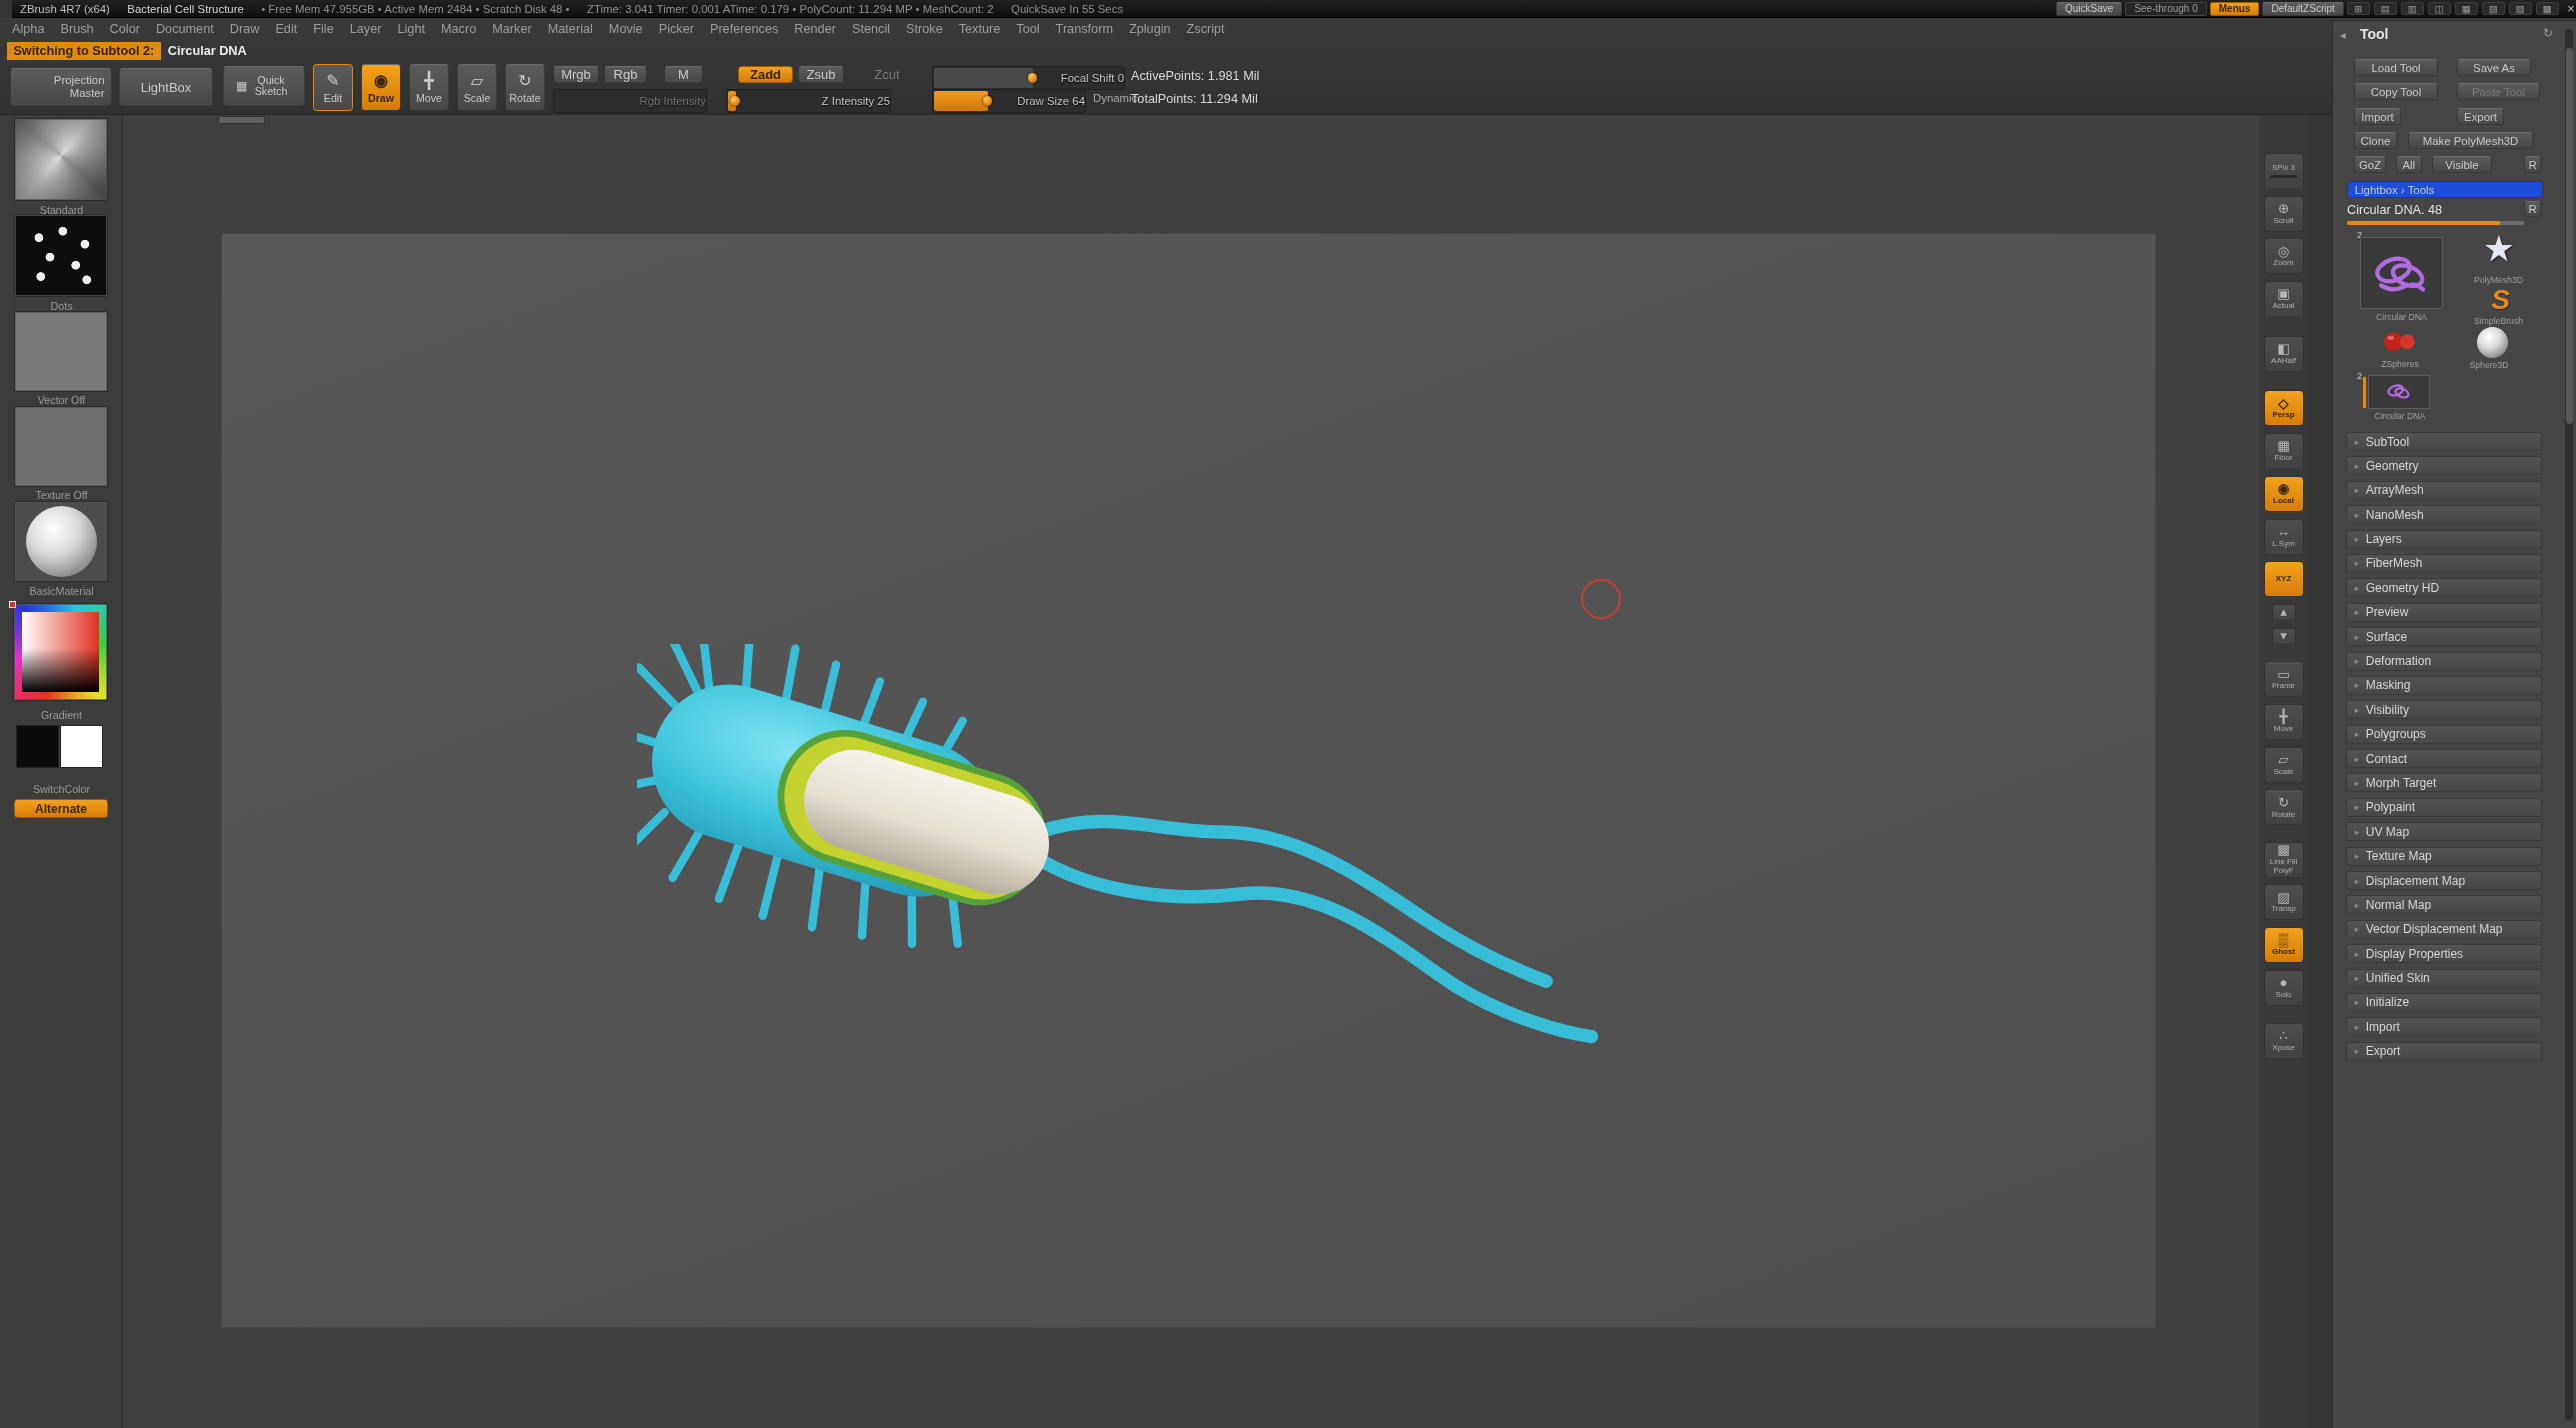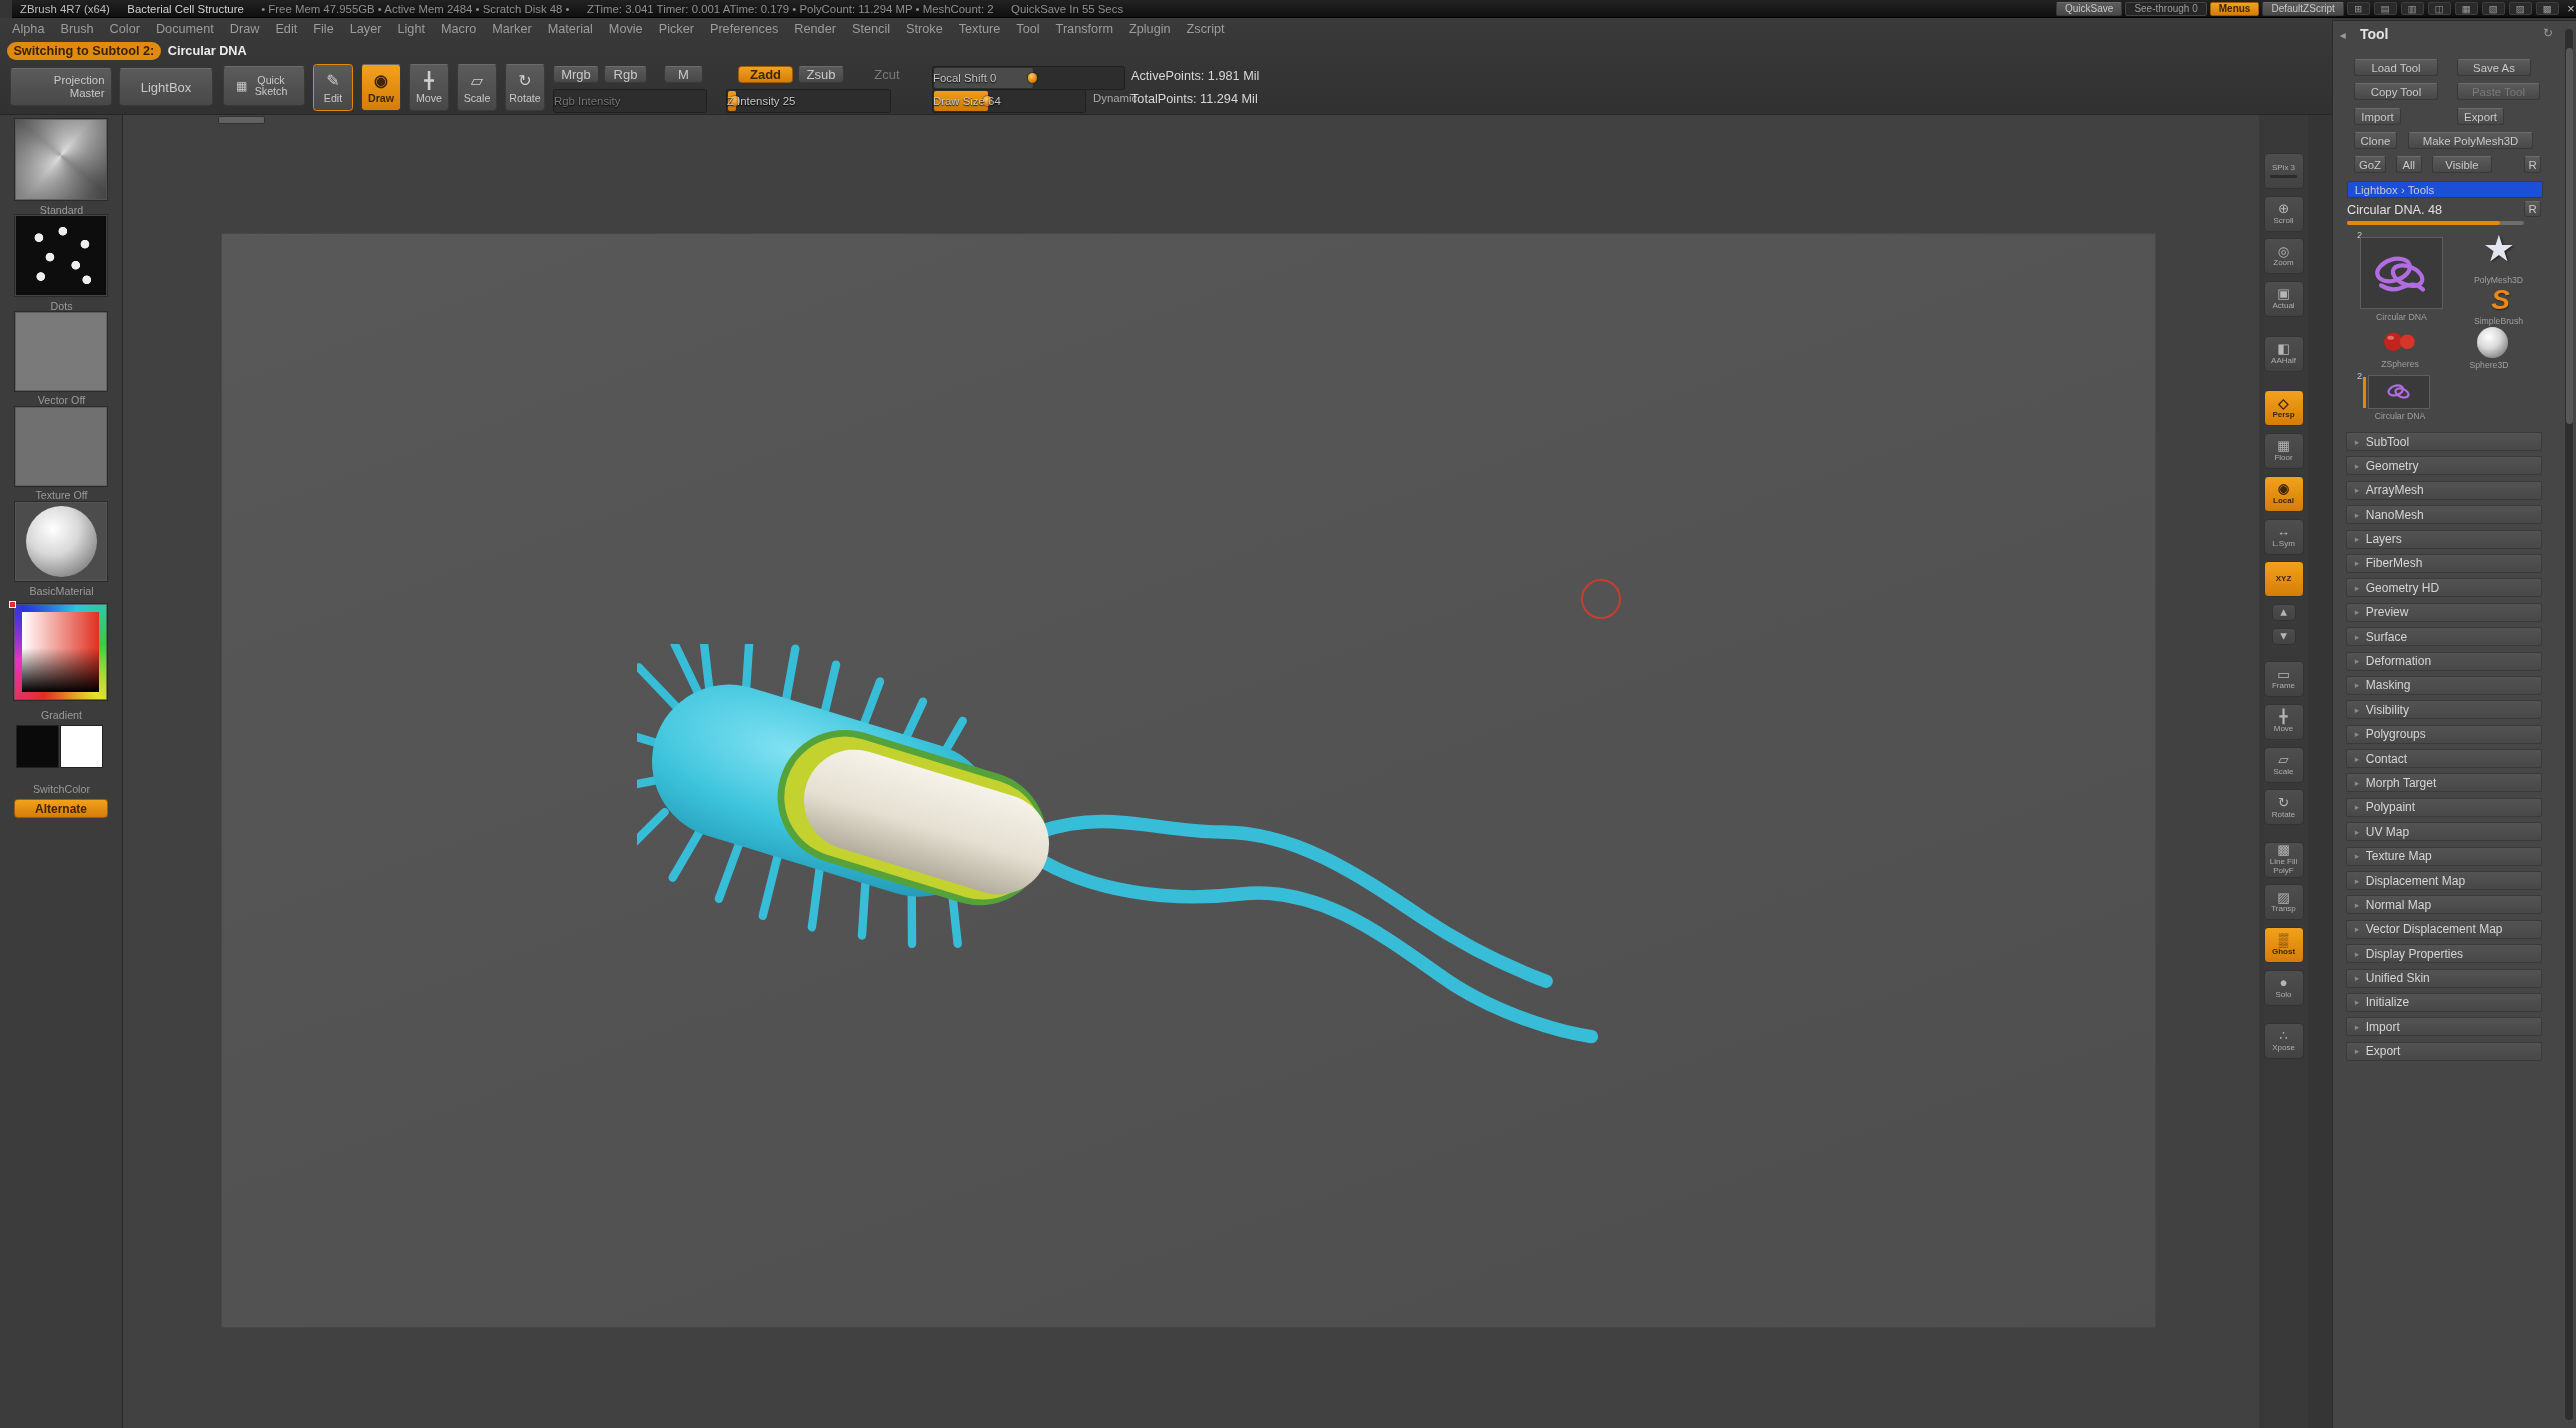--- a/index.html
+++ b/index.html
@@ -17,29 +17,29 @@
 .tb-right{margin-left:auto;display:flex;align-items:center;gap:3px}
 .tb-btn{height:14px;padding:0 8px;font-size:10px;border-radius:2px}
 .tb-icons{display:flex;gap:4px}
 .tb-ico{width:23px;height:13.4px;display:flex;align-items:center;justify-content:center;background:#2a2a2a;border:0.7px solid #3d3d3d;border-radius:2px;font-size:9.4px;color:#9a9a9a}
 .tb-close{font-size:12.7px;color:#c5c5c5;padding:0 5.4px}
 
 .topbar{left:0;top:18px;width:2576px;height:97px;background:linear-gradient(#3a3a3a,#313131);border-bottom:0.7px solid #262626}
 .menubar{position:absolute;left:4px;top:0;height:21.5px;display:flex;align-items:center}
 .menu-item{padding:0 8px;font-size:12.7px;color:#9c9c9c}
 .statusrow{position:absolute;left:6.7px;top:23px;height:20px;display:flex;align-items:center;gap:6.7px;font-size:12.7px}
-.status-chip{background:#e08a10;color:#3a2304;font-weight:bold;padding:2px 6.7px;border-radius:9px}
+.status-chip{background:#e08a10;color:#3a2304;font-weight:bold;padding:2px 6.7px;border-radius:0}
 .status-subject{color:#ececec;font-weight:bold}
 .modes{position:absolute;left:313px;top:46px;display:flex;gap:8px}
 .mode-btn{flex-direction:column;width:40px;height:47px;gap:2px;font-size:10.7px}
 .mode-btn .mode-glyph{font-size:16px;color:#cfcfcf}
 .mode-btn.outlined{border:1.3px solid #e8860c}
 .mode-btn.active{background:linear-gradient(#f2a21c,#d67c08);color:#3f2606;font-weight:bold}
 .mode-btn.active .mode-glyph{color:#3f2606}
-.slider{position:absolute;height:24px;background:#2d2d2d;border:0.7px solid #1f1f1f;border-radius:2.7px;display:flex;align-items:center;justify-content:flex-start;font-size:11.4px;color:#c6c6c6}
+.slider{position:absolute;height:24px;background:#2d2d2d;border:0.7px solid #1f1f1f;border-radius:2.7px;display:flex;align-items:center;justify-content:flex-end;font-size:11.4px;color:#c6c6c6}
 .slider .fill{position:absolute;left:0.7px;top:0.7px;bottom:0.7px;border-radius:2px;background:linear-gradient(#f09d1e,#cf7607)}
 .slider .fill.gray{background:#4a4a4a}
 .slider .knob{position:absolute;top:50%;width:9.4px;height:9.4px;margin:-4.7px 0 0 -4.7px;border-radius:50%;background:radial-gradient(circle at 35% 30%,#ffc96a,#e08508 60%,#9c5a04);box-shadow:0 0 2px #000}
 .slider .slabel{position:relative;z-index:2;text-shadow:0 0.7px 1.3px #000}
 .slider.disabled{color:#767676}
 .points{position:absolute;font-size:12.7px;color:#d8d8d8}
 
 .leftpanel{left:0;top:115px;width:123px;height:1313px;background:#3c3c3c;border-right:0.7px solid #292929}
 .lp-thumb{position:absolute;left:14px;width:94px;border:0.7px solid #2b2b2b;box-shadow:inset 0 0 0 0.7px #575757}
 .lp-label{position:absolute;left:0;width:123px;text-align:center;font-size:10.7px;color:#9a9a9a}

